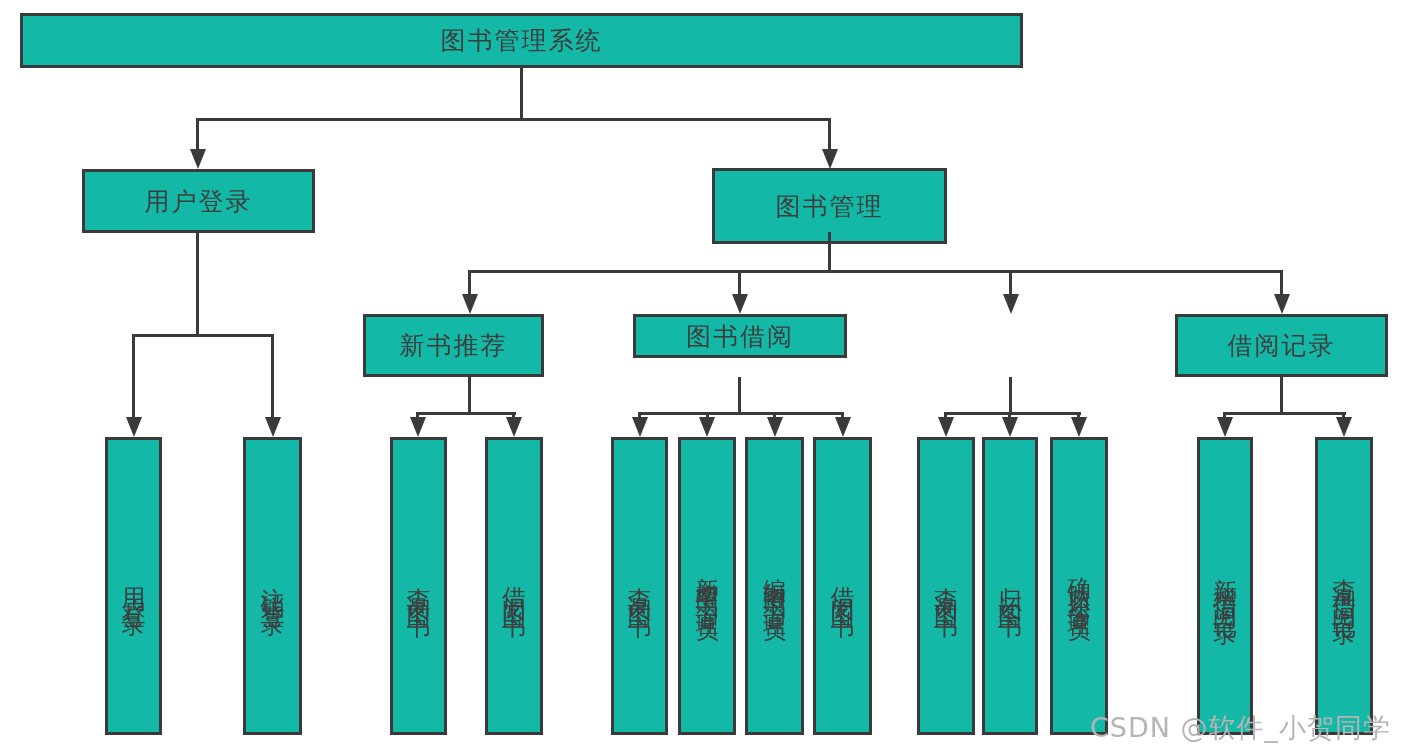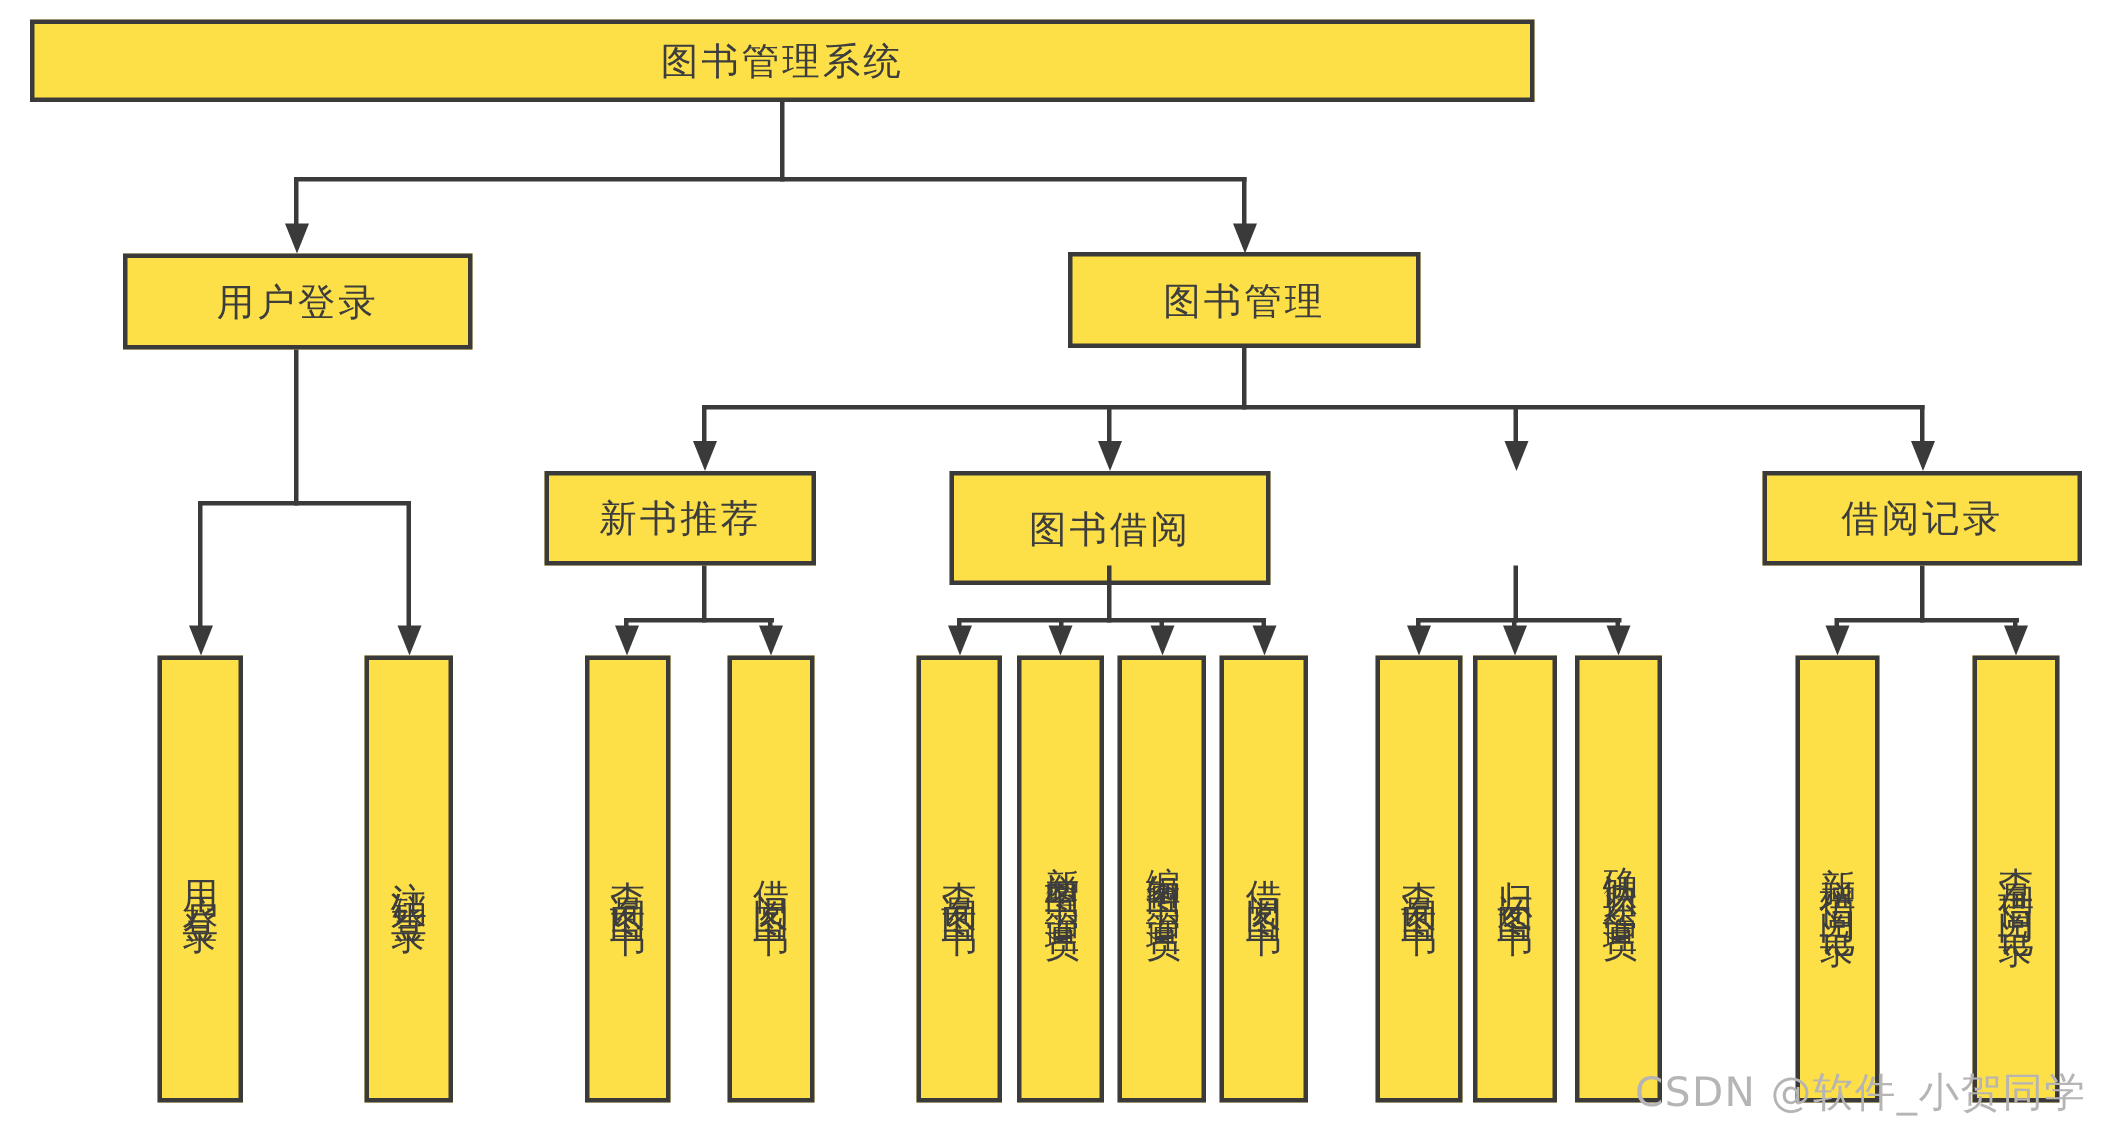--- a/index.html
+++ b/index.html
@@ -2,21 +2,21 @@
 <html><head>
 <meta charset="utf-8">
 <style>
   html,body{margin:0;padding:0;background:#ffffff;}
   .canvas{
     position:relative;width:1405px;height:747px;background:#ffffff;overflow:hidden;
     font-family:"DejaVu Sans","Liberation Sans",sans-serif;color:#3d3d3d;
   }
   
   .box{
-    position:absolute;box-sizing:border-box;border:3px solid #3a3a3a;background:#fde047;
+    position:absolute;box-sizing:border-box;border:3px solid #3a3a3a;background:#14b8a6;
     display:flex;align-items:center;justify-content:center;
   }
   .node .lbl{font-size:25px;letter-spacing:2px;color:#3d3d3d;white-space:nowrap;}
   .leaf .lbl{
     writing-mode:vertical-rl;text-orientation:mixed;
     font-size:24px;letter-spacing:9px;line-height:1;color:#3d3d3d;white-space:nowrap;
   }
   .leaf .lbl.tight{letter-spacing:6px;font-size:23px;}
   
   .vl{position:absolute;width:3px;background:#3a3a3a;}
@@ -43,21 +43,21 @@
   <div class="vl" style="left:520px;top:68px;height:53px;"></div>
   <div class="hl" style="left:196px;top:118px;width:635px;"></div>
   <div class="vl" style="left:196px;top:118px;height:33px;"></div>
   <div class="arr" style="left:190px;top:149px;"></div>
   <div class="vl" style="left:828px;top:118px;height:33px;"></div>
   <div class="arr" style="left:822px;top:149px;"></div>
 
   <div class="box node" style="left:82px;top:169px;width:233px;height:64px;">
     <span class="lbl">用户登录</span>
   </div>
-  <div class="box node" style="left:712px;top:168px;width:235px;height:64px;">
+  <div class="box node" style="left:712px;top:168px;width:235px;height:76px;">
     <span class="lbl">图书管理</span>
   </div>
 
   <div class="vl" style="left:196px;top:233px;height:104px;"></div>
   <div class="hl" style="left:132px;top:334px;width:142px;"></div>
   <div class="vl" style="left:132px;top:334px;height:85px;"></div>
   <div class="arr" style="left:126px;top:417px;"></div>
   <div class="vl" style="left:271px;top:334px;height:85px;"></div>
   <div class="arr" style="left:265px;top:417px;"></div>
 
@@ -68,21 +68,21 @@
   <div class="vl" style="left:738px;top:270px;height:26px;"></div>
   <div class="arr" style="left:732px;top:294px;"></div>
   <div class="vl" style="left:1009px;top:270px;height:26px;"></div>
   <div class="arr" style="left:1003px;top:294px;"></div>
   <div class="vl" style="left:1280px;top:270px;height:26px;"></div>
   <div class="arr" style="left:1274px;top:294px;"></div>
 
   <div class="box node" style="left:363px;top:314px;width:181px;height:63px;">
     <span class="lbl">新书推荐</span>
   </div>
-  <div class="box node" style="left:633px;top:314px;width:214px;height:76px;">
+  <div class="box node" style="left:633px;top:314px;width:214px;height:44px;">
     <span class="lbl">图书借阅</span>
   </div>
   <div class="box node" style="left:1175px;top:314px;width:213px;height:63px;">
     <span class="lbl">借阅记录</span>
   </div>
 
   <div class="vl" style="left:468px;top:377px;height:38px;"></div>
   <div class="hl" style="left:416px;top:412px;width:100px;"></div>
   <div class="vl" style="left:416px;top:412px;height:8px;"></div>
   <div class="arr" style="left:410px;top:417px;"></div>

